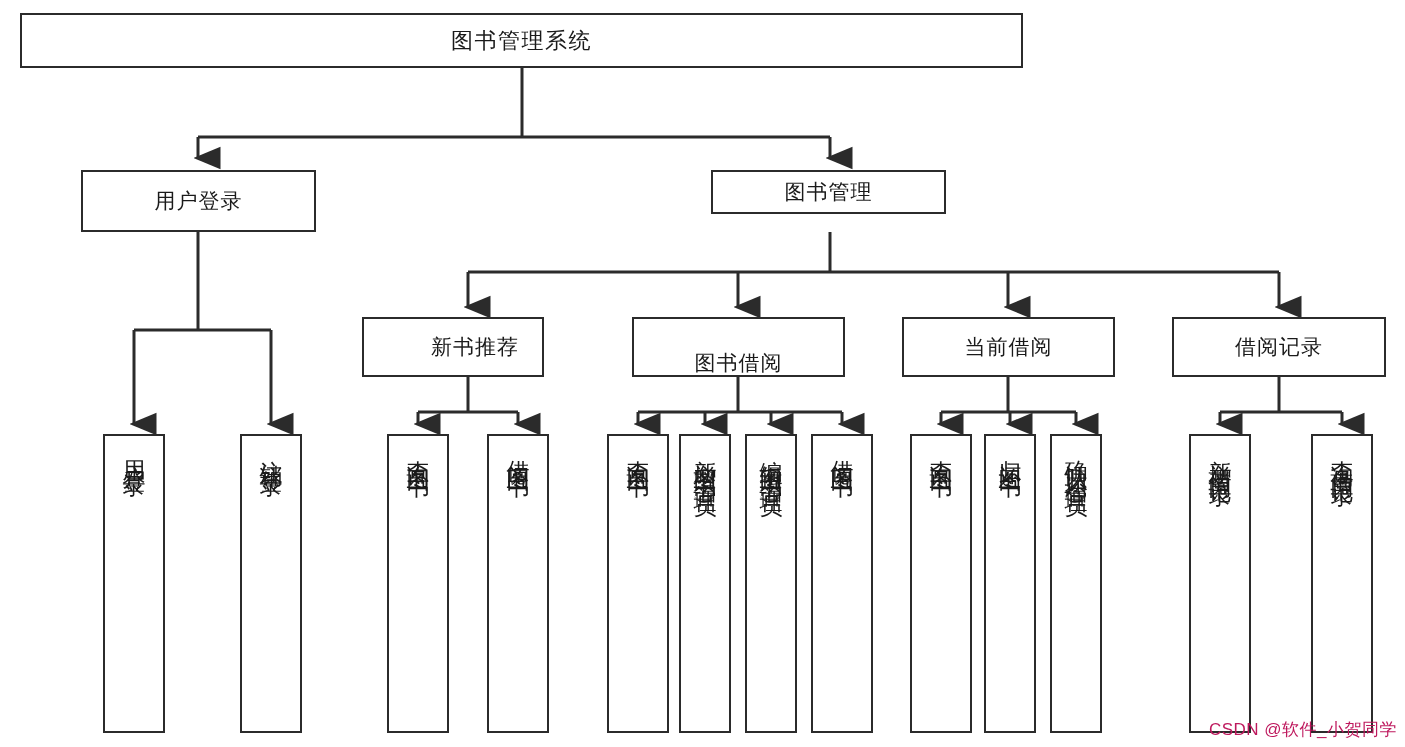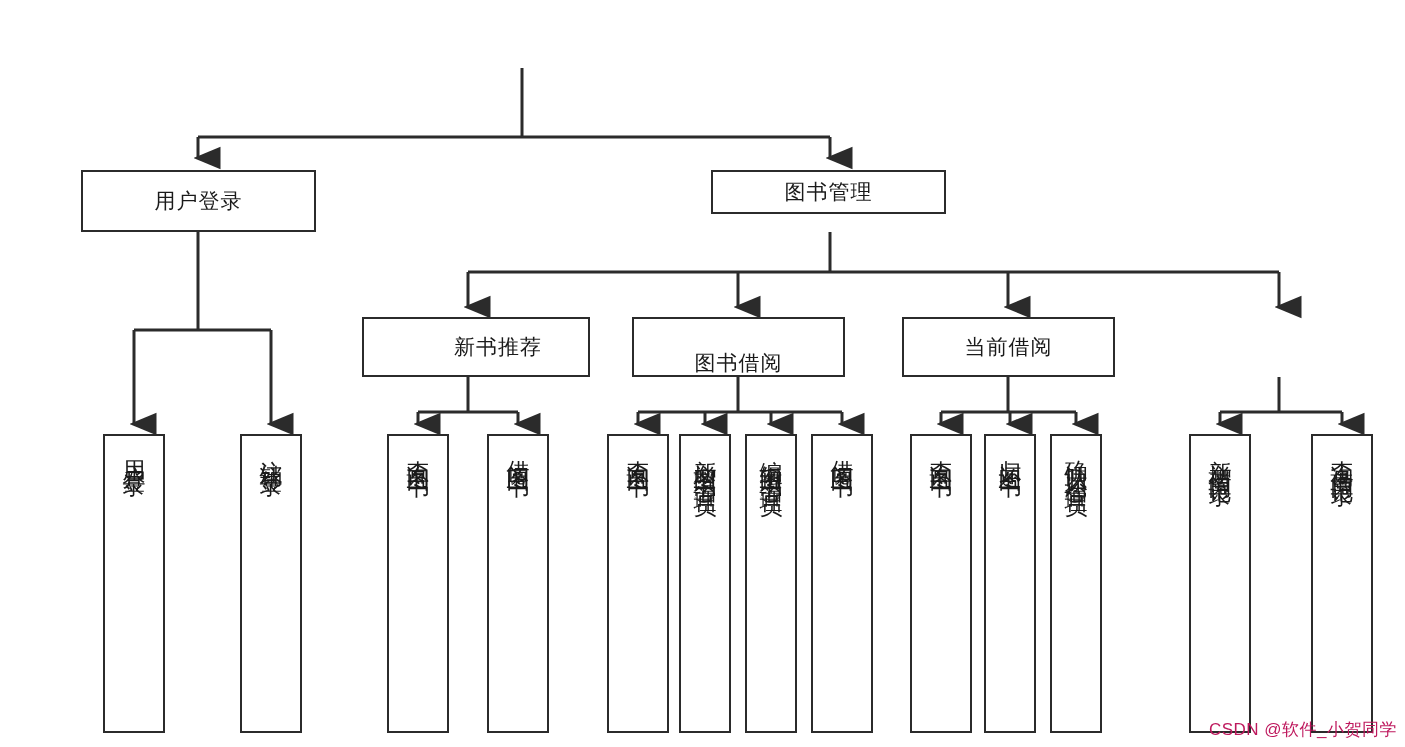--- a/index.html
+++ b/index.html
@@ -123,37 +123,43 @@
       <path d="M 1010 412 L 1010 424" marker-end="url(#arrow)"></path>
       <path d="M 1076 412 L 1076 424" marker-end="url(#arrow)"></path>
 
       <path d="M 1279 377 L 1279 412"></path>
       <path d="M 1220 412 L 1342 412"></path>
       <path d="M 1220 412 L 1220 424" marker-end="url(#arrow)"></path>
       <path d="M 1342 412 L 1342 424" marker-end="url(#arrow)"></path>
     </g>
   </svg>
 
+  <div class="node h root" style="left:20px; top:13px; width:1003px; height:55px;">
+    <span class="label">图书管理系统</span>
+  </div>
 
   <div class="node h" style="left:81px; top:170px; width:235px; height:62px;">
     <span class="label">用户登录</span>
   </div>
   <div class="node h" style="left:711px; top:170px; width:235px; height:44px;">
     <span class="label">图书管理</span>
   </div>
 
-  <div class="node h" style="left:362px; top:317px; width:228px; height:60px;padding-left:44px;">
+  <div class="node h" style="left:362px; top:317px; width:182px; height:60px;padding-left:44px;">
     <span class="label">新书推荐</span>
   </div>
   <div class="node h" style="left:632px; top:317px; width:213px; height:60px;align-items:flex-end;">
     <span class="label">图书借阅</span>
   </div>
   <div class="node h" style="left:902px; top:317px; width:213px; height:60px;">
     <span class="label">当前借阅</span>
   </div>
+  <div class="node h" style="left:1172px; top:317px; width:214px; height:60px;">
+    <span class="label">借阅记录</span>
+  </div>
 
   <div class="node v" style="left:103px; top:434px; width:62px; height:299px;">
     <span class="label">用户登录</span>
   </div>
   <div class="node v" style="left:240px; top:434px; width:62px; height:299px;">
     <span class="label">注销登录</span>
   </div>
 
   <div class="node v" style="left:387px; top:434px; width:62px; height:299px;">
     <span class="label">查询图书</span>

